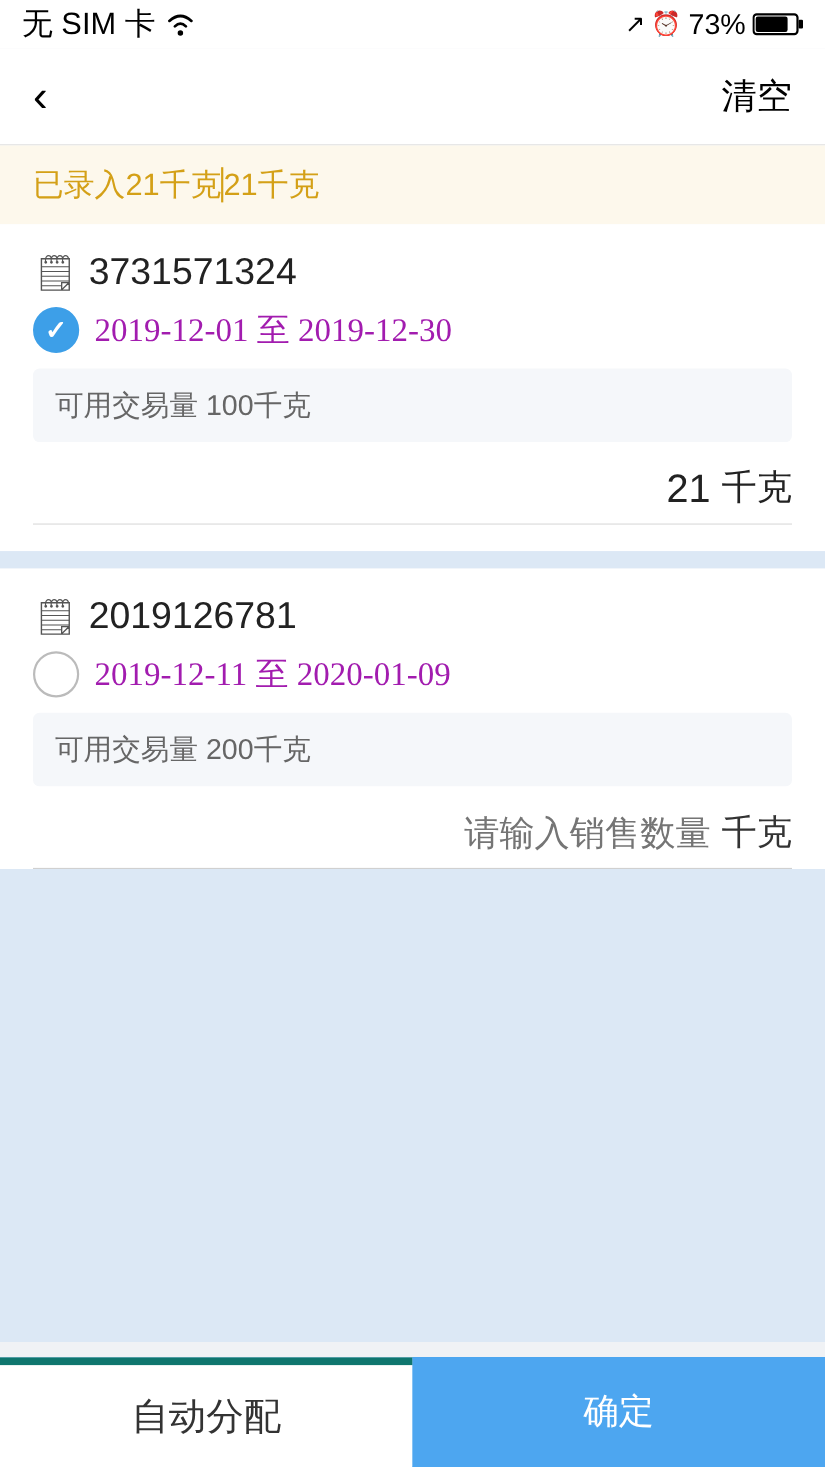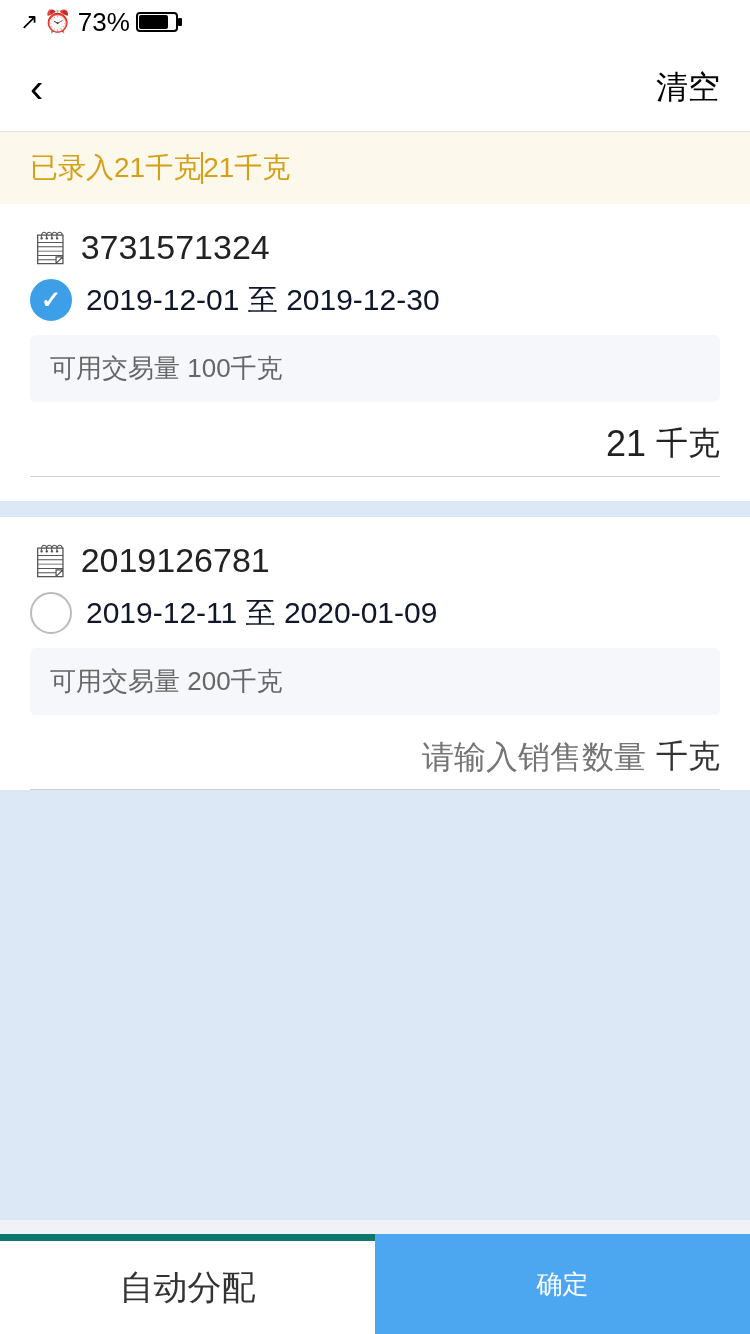--- a/index.html
+++ b/index.html
@@ -151,21 +151,22 @@
       border-color: #3d9fe8;
     }
     .radio-btn.selected::after {
       content: '✓';
       color: #fff;
       font-size: 24px;
       font-weight: bold;
     }
     .batch-date {
       font-size: 30px;
-      color: #0f172a;
+      color: #a21caf;
+      font-family: Liberation Serif, serif;
     }
     .batch-avail-row {
       background: #f5f7fa;
       border-radius: 6px;
       padding: 16px 20px;
       margin-bottom: 0;
     }
     .batch-avail-text {
       font-size: 26px;
       color: #666;
@@ -259,29 +260,38 @@
       border: none;
       font-size: 34px;
       color: #333;
       cursor: pointer;
       border-top: 7px solid #0f766e;
     }
     .btn-confirm {
       flex: 1;
       background: #4da6f0;
       border: none;
-      font-size: 26px;
+      font-size: 32px;
       color: #fff;
       cursor: pointer;
     }
   </style>
 </head>
 <body>
 
 <div class="status-bar">
+  <div class="status-left">
+    <span>无 SIM 卡</span>
+    <svg width="30" height="22" viewBox="0 0 30 22">
+      <path d="M15 18 Q15 18 15 18" stroke="#000" stroke-width="3" fill="none"></path>
+      <path d="M10 13 Q15 8 20 13" stroke="#000" stroke-width="2.5" fill="none" stroke-linecap="round"></path>
+      <path d="M5 8 Q15 -1 25 8" stroke="#000" stroke-width="2.5" fill="none" stroke-linecap="round"></path>
+      <circle cx="15" cy="19" r="2.5" fill="#000"></circle>
+    </svg>
+  </div>
   <div class="status-right">
     <span style="font-size:22px;">↗</span>
     <span style="font-size:22px;">⏰</span>
     <span style="font-size:26px;">73%</span>
     <svg width="46" height="24" viewBox="0 0 46 24">
       <rect x="1" y="3" width="40" height="18" rx="3" ry="3" stroke="#000" stroke-width="2" fill="none"></rect>
       <rect x="42" y="8" width="4" height="8" rx="1" fill="#000"></rect>
       <rect x="3" y="5" width="29" height="14" rx="2" fill="#000"></rect>
     </svg>
   </div>

